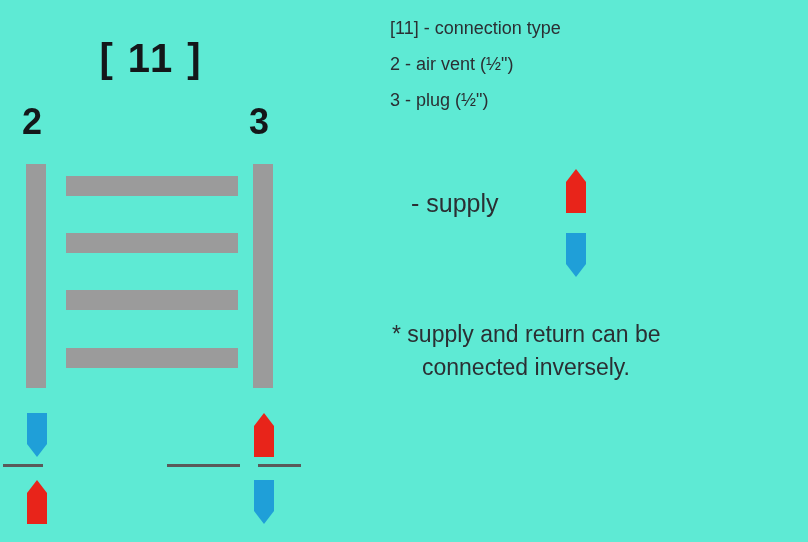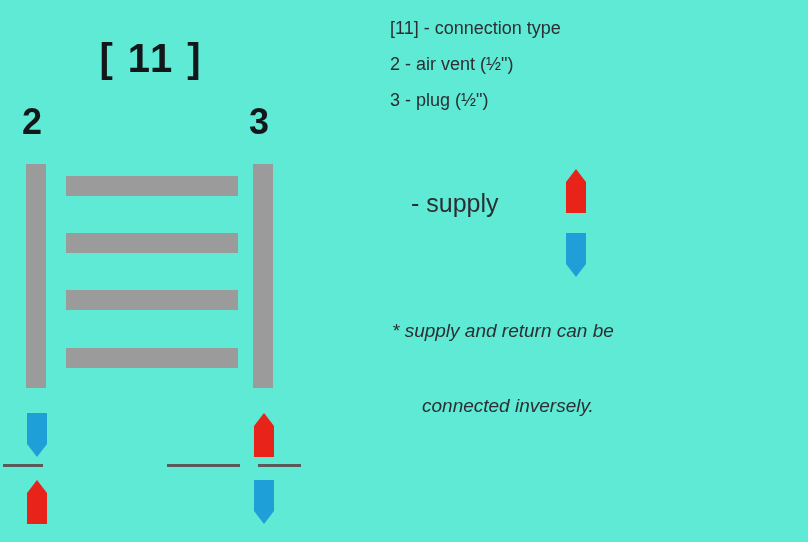--- a/index.html
+++ b/index.html
@@ -124,27 +124,26 @@
   }
   .legend-arrow svg { display: block; width: 100%; height: 100%; }
   .legend-arrow.supply { top: 169px; }
   .legend-arrow.return { top: 233px; }
 
   .footnote {
     position: absolute;
     left: 2px;
     top: 318px;
     width: 412px;
-    font-size: 19px;
+    font-size: 23px;
     color: #2b2f33;
     line-height: 1.42;
-    font-style: italic;
   }
   .footnote .fn-l1 { display: block; }
-  .footnote .fn-l2 { display: block; padding-left: 30px; margin-top: 48px; }
+  .footnote .fn-l2 { display: block; padding-left: 30px; }
 </style>
 </head>
 <body>
 
 <div id="page">
 
   <div id="diagram">
 
     <div class="conn-title">[ 11 ]</div>
 

